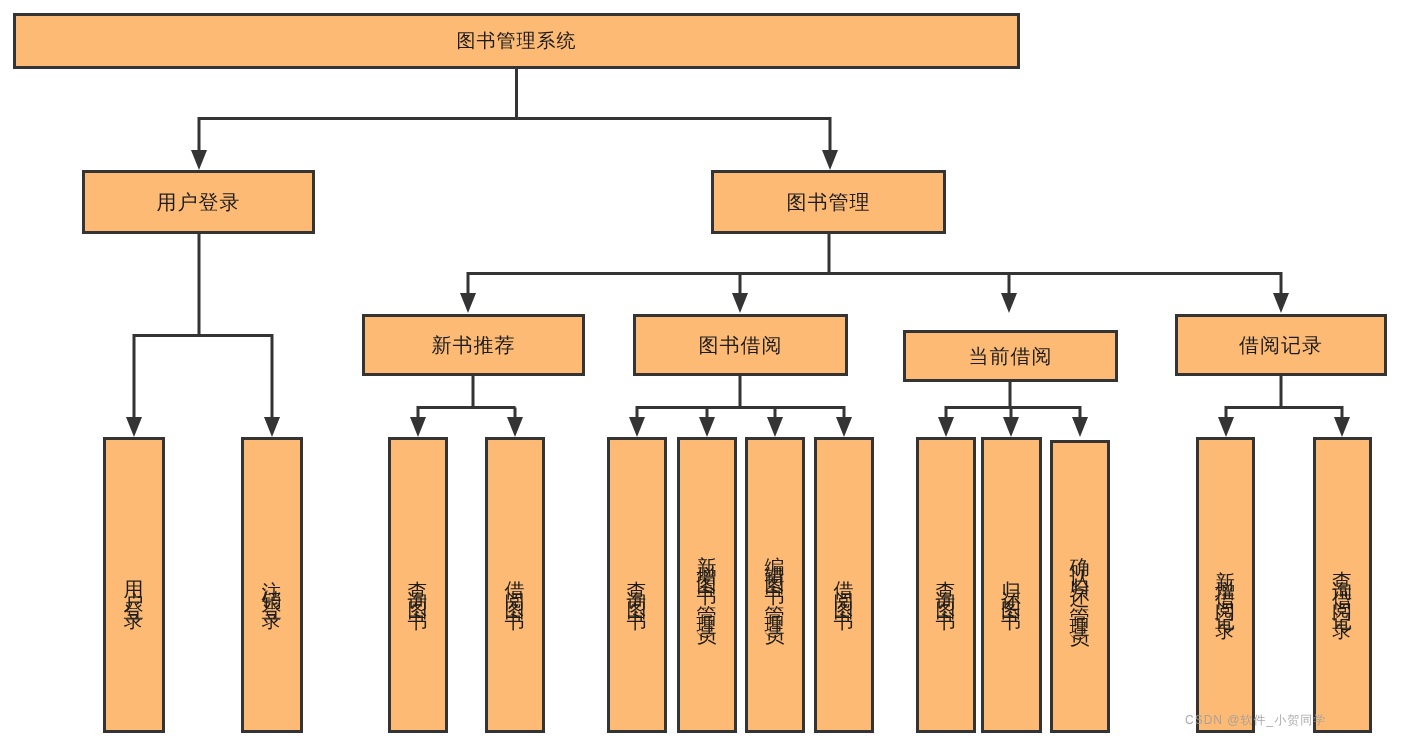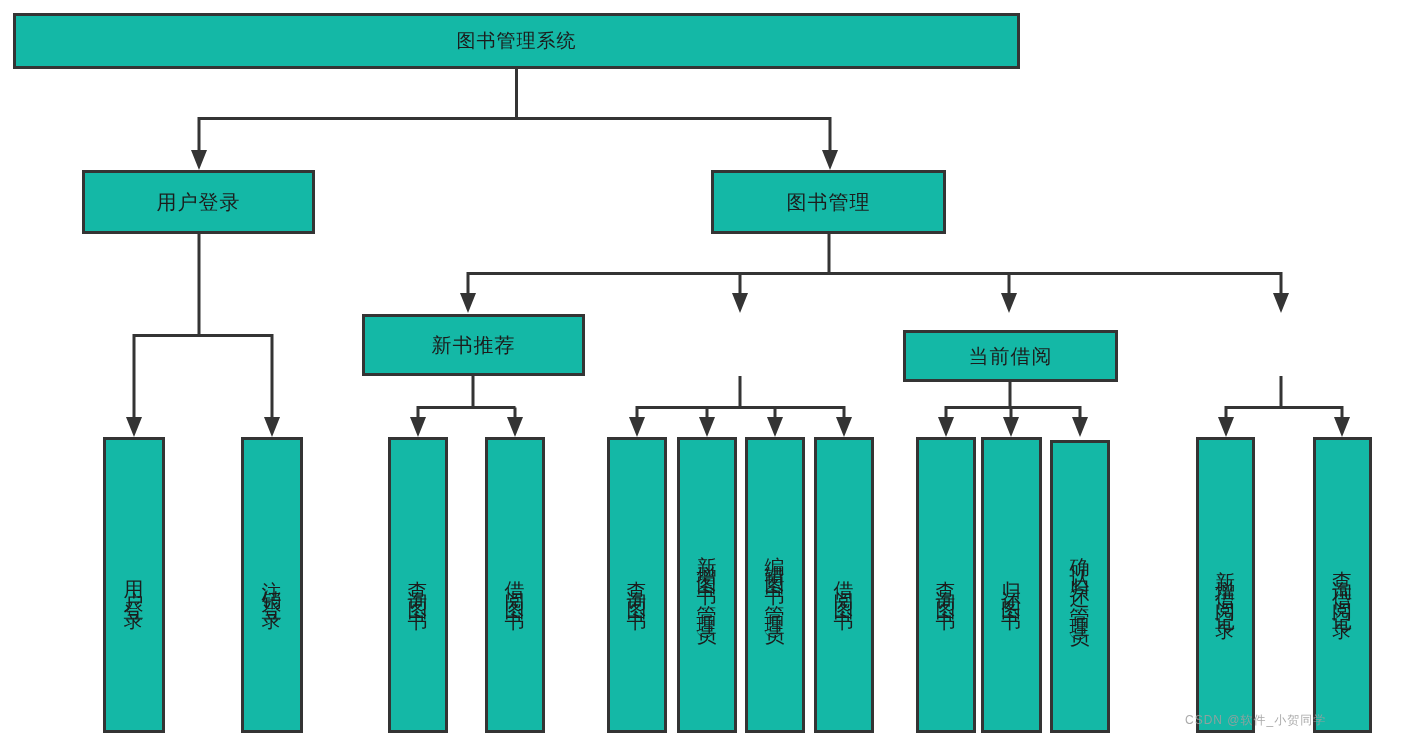--- a/index.html
+++ b/index.html
@@ -17,21 +17,21 @@
   }
   #connector-layer {
     position: absolute;
     left: 0;
     top: 0;
     z-index: 1;
   }
   .box {
     position: absolute;
     box-sizing: border-box;
-    background: #14b8a6;
+    background: #fdba74;
     border: 3px solid #343434;
     color: #1c1c1c;
     display: flex;
     align-items: center;
     justify-content: center;
     z-index: 2;
   }
   .hbox {
     font-size: 20px;
     letter-spacing: 1px;
@@ -102,21 +102,23 @@
       <polygon points="1334,417 1350,417 1342,437"></polygon>
     </g>
   </svg>
 
   <div class="box hbox root-box" style="left:13px; top:13px; width:1007px; height:56px;">图书管理系统</div>
 
   <div class="box hbox" style="left:82px; top:170px; width:233px; height:64px;">用户登录</div>
   <div class="box hbox" style="left:711px; top:170px; width:235px; height:64px;text-align:center;">图书管理</div>
 
   <div class="box hbox" style="left:362px; top:314px; width:223px; height:62px;">新书推荐</div>
+  <div class="box hbox" style="left:633px; top:314px; width:215px; height:62px;">图书借阅</div>
   <div class="box hbox" style="left:903px; top:330px; width:215px; height:52px;">当前借阅</div>
+  <div class="box hbox" style="left:1175px; top:314px; width:212px; height:62px;">借阅记录</div>
 
   <div class="box leaf" style="left:103px; top:437px; width:62px; height:296px;">
     <span class="vtext">用户登录</span>
   </div>
   <div class="box leaf" style="left:241px; top:437px; width:62px; height:296px;">
     <span class="vtext">注销登录</span>
   </div>
 
   <div class="box leaf" style="left:388px; top:437px; width:60px; height:296px;">
     <span class="vtext">查询图书</span>

